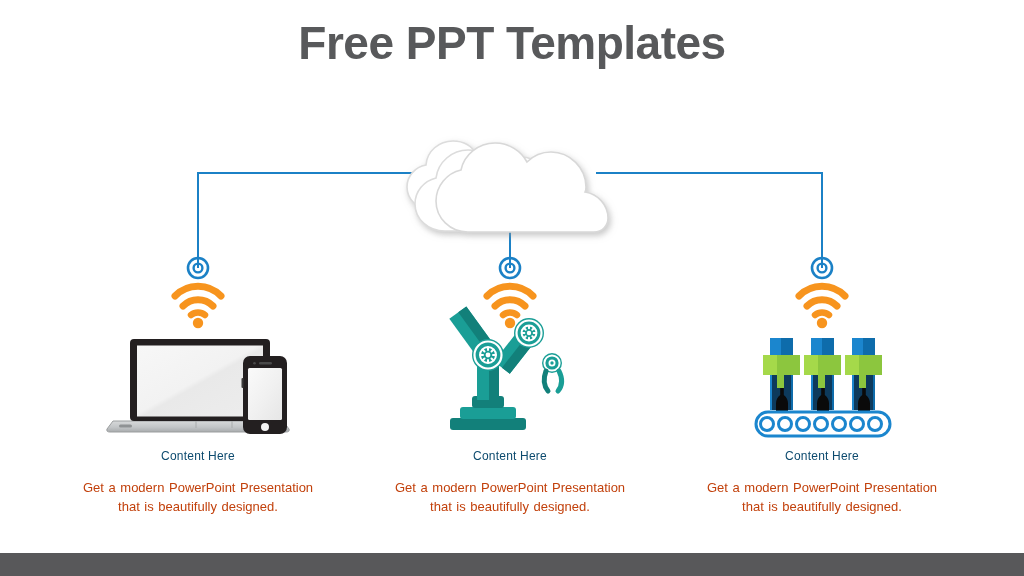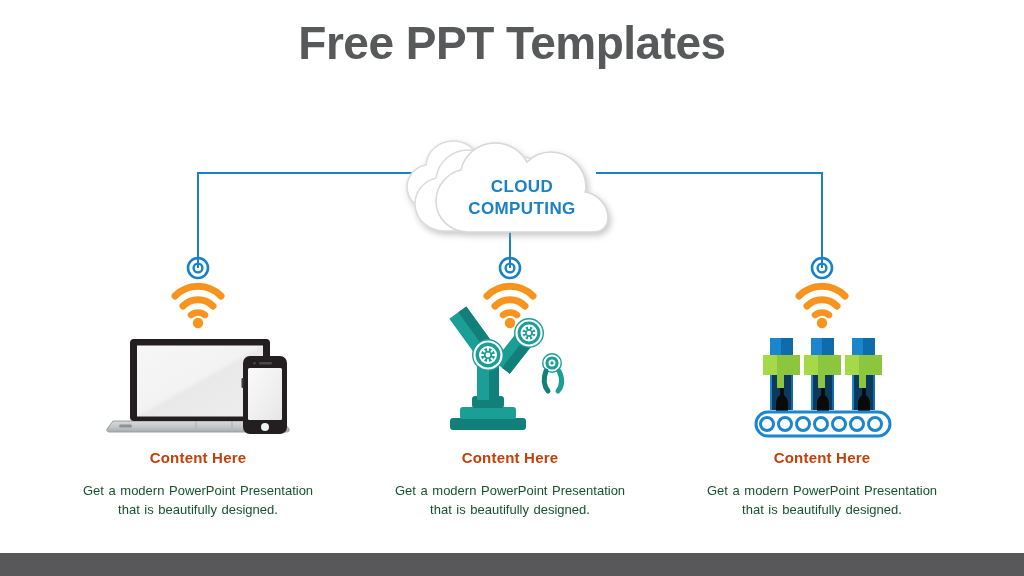--- a/index.html
+++ b/index.html
@@ -26,24 +26,24 @@
   
   .cloud-label{
     position:absolute;left:442px;top:176px;width:160px;text-align:center;
     font-size:17px;font-weight:bold;color:#1b81c6;line-height:1.28;
     letter-spacing:0.4px;pointer-events:none;
   }
 
   
   .caption{position:absolute;width:300px;text-align:center;}
   .caption .ch{
-    font-size:15px;font-weight:bold;color:#c2410c;letter-spacing:0.2px;
+    font-size:12px;font-weight:normal;color:#0c4a6e;letter-spacing:0.2px;
   }
   .caption .cb{
-    margin-top:16px;font-size:13px;color:#14532d;line-height:1.45;
+    margin-top:16px;font-size:13px;color:#c2410c;line-height:1.45;
     word-spacing:1px;
   }
   #cap1{left:48px;top:449px;}
   #cap2{left:360px;top:449px;}
   #cap3{left:672px;top:449px;}
 
   
   .footer{
     position:absolute;left:0;top:553px;width:1024px;height:23px;
     background:#58585a;
@@ -273,24 +273,20 @@
         <circle cx="803" cy="424" r="6.5"></circle>
         <circle cx="821" cy="424" r="6.5"></circle>
         <circle cx="839" cy="424" r="6.5"></circle>
         <circle cx="857" cy="424" r="6.5"></circle>
         <circle cx="875" cy="424" r="6.5"></circle>
       </g>
     </g>
 
   </svg>
 
-  <div class="cloud-label">
-    <div>CLOUD</div>
-    <div>COMPUTING</div>
-  </div>
 
   <div class="caption" id="cap1">
     <div class="ch">Content Here</div>
     <div class="cb">
       <div>Get a modern PowerPoint  Presentation</div>
       <div>that is beautifully  designed.</div>
     </div>
   </div>
 
   <div class="caption" id="cap2">

